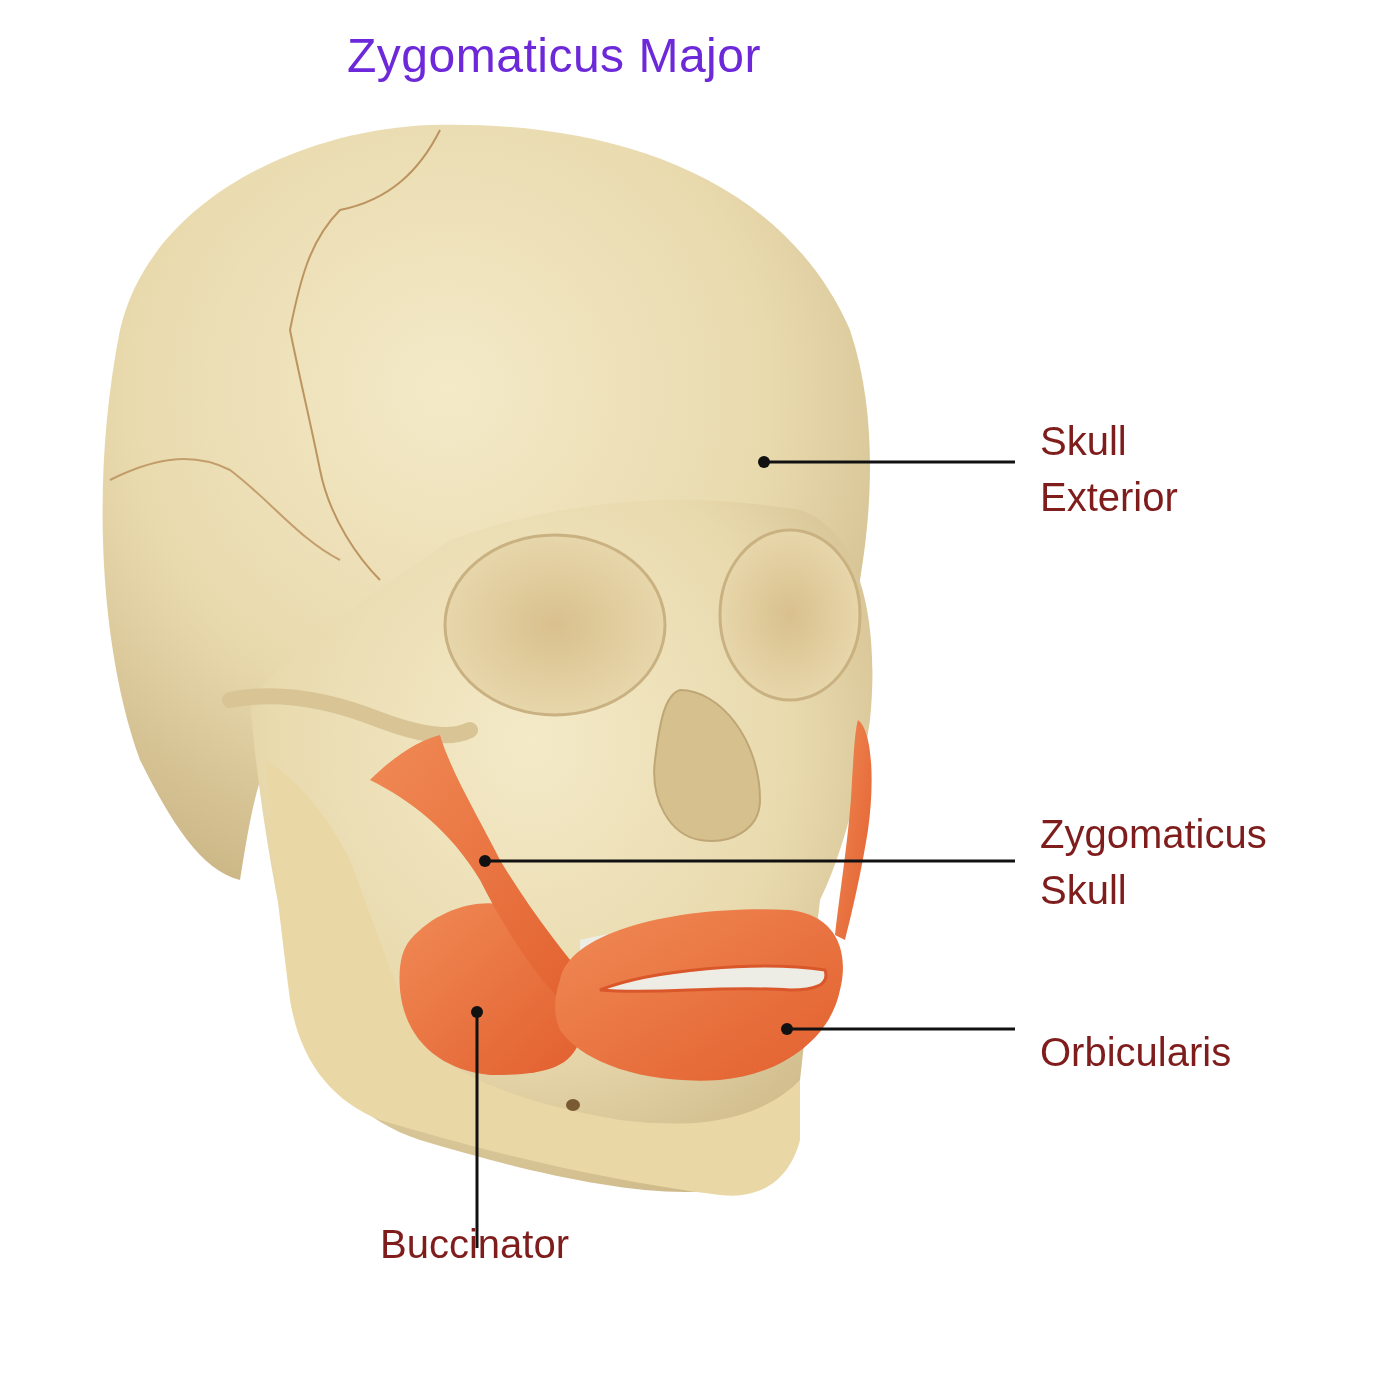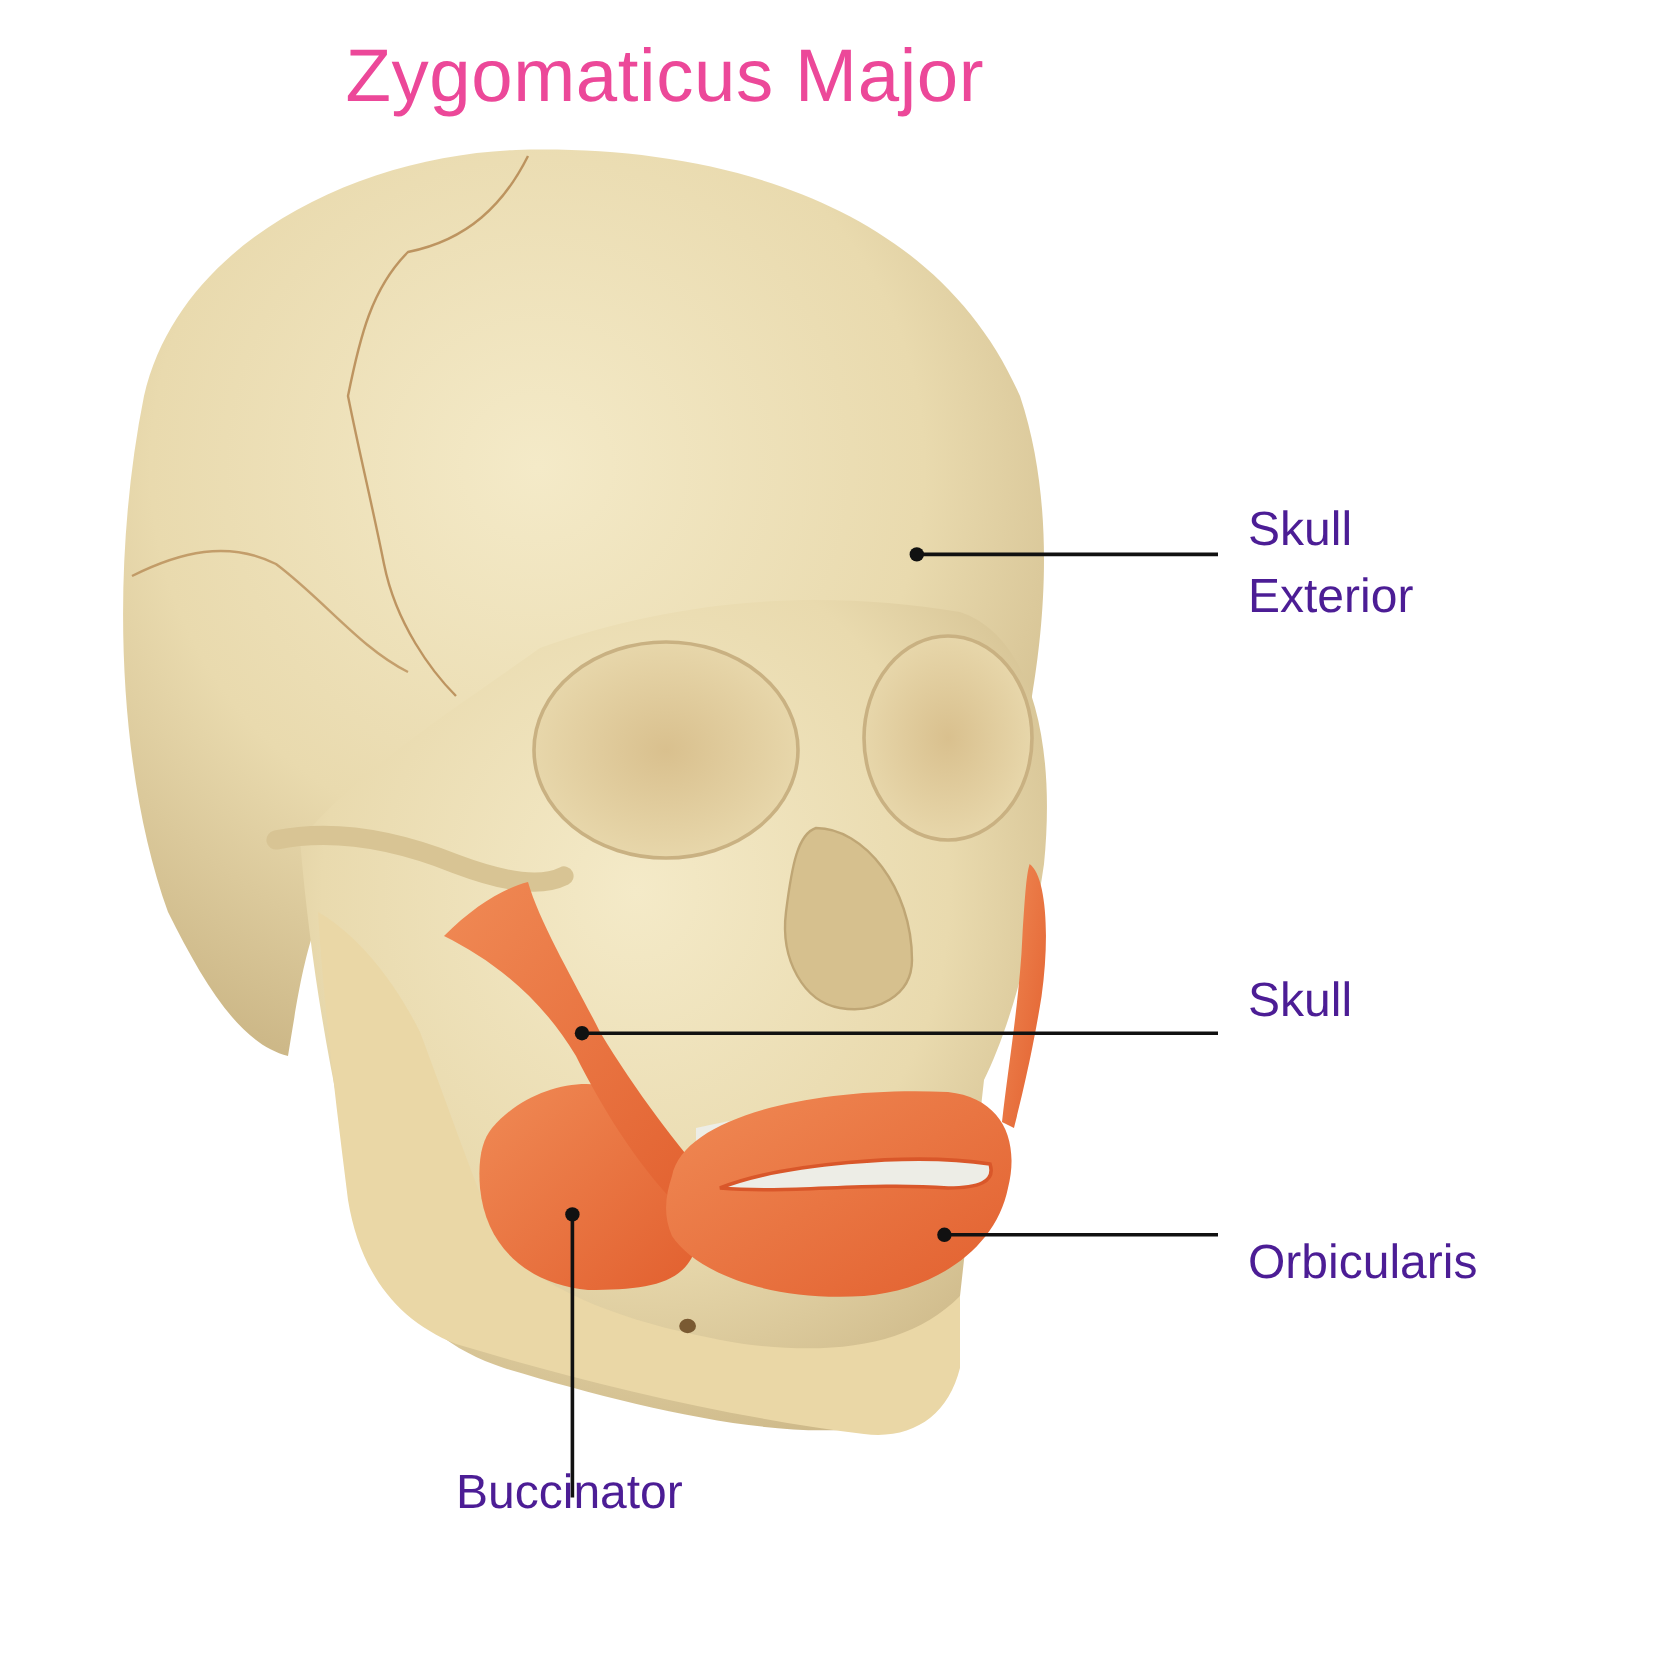--- a/index.html
+++ b/index.html
@@ -1,21 +1,21 @@
 <!DOCTYPE html>
 <html><head>
   <meta charset="utf-8">
   <style>
     html, body { margin:0; padding:0; background:#ffffff; }
     body { width:1400px; height:1400px; position:relative; overflow:hidden;
            font-family:"Liberation Sans","DejaVu Sans",sans-serif; }
     .title { position:absolute; top:28px; left:0; width:1108px; text-align:center;
-             font-size:62px; color:#ec4899; letter-spacing:0.5px; }
+             font-size:48px; color:#6d28d9; letter-spacing:0.5px; }
     .illus { position:absolute; left:0; top:0; width:1400px; height:1400px; }
-    .label { position:absolute; font-size:40px; line-height:56px; color:#4c1d95; }
+    .label { position:absolute; font-size:40px; line-height:56px; color:#7f1d1d; }
     .label span { display:block; }
   </style>
 </head>
 <body>
 
 <div class="title">Zygomaticus Major</div>
 
 <svg class="illus" viewBox="0 0 1400 1400">
   <defs>
     <radialGradient id="boneGrad" cx="45%" cy="35%" r="70%">
@@ -75,20 +75,21 @@
     <circle cx="477" cy="1012" r="6"></circle>
   </g>
 </svg>
 
 <div class="label" style="left:1040px; top:413px;">
   <span>Skull</span>
   <span>Exterior</span>
 </div>
 
 <div class="label" style="left:1040px; top:806px;">
+  <span>Zygomaticus</span>
   <span>Skull</span>
 </div>
 
 <div class="label" style="left:1040px; top:976px;margin-top:48px;">
   <span>Orbicularis</span>
 </div>
 
 <div class="label" style="left:380px; top:1216px;">
   <span>Buccinator</span>
 </div>

